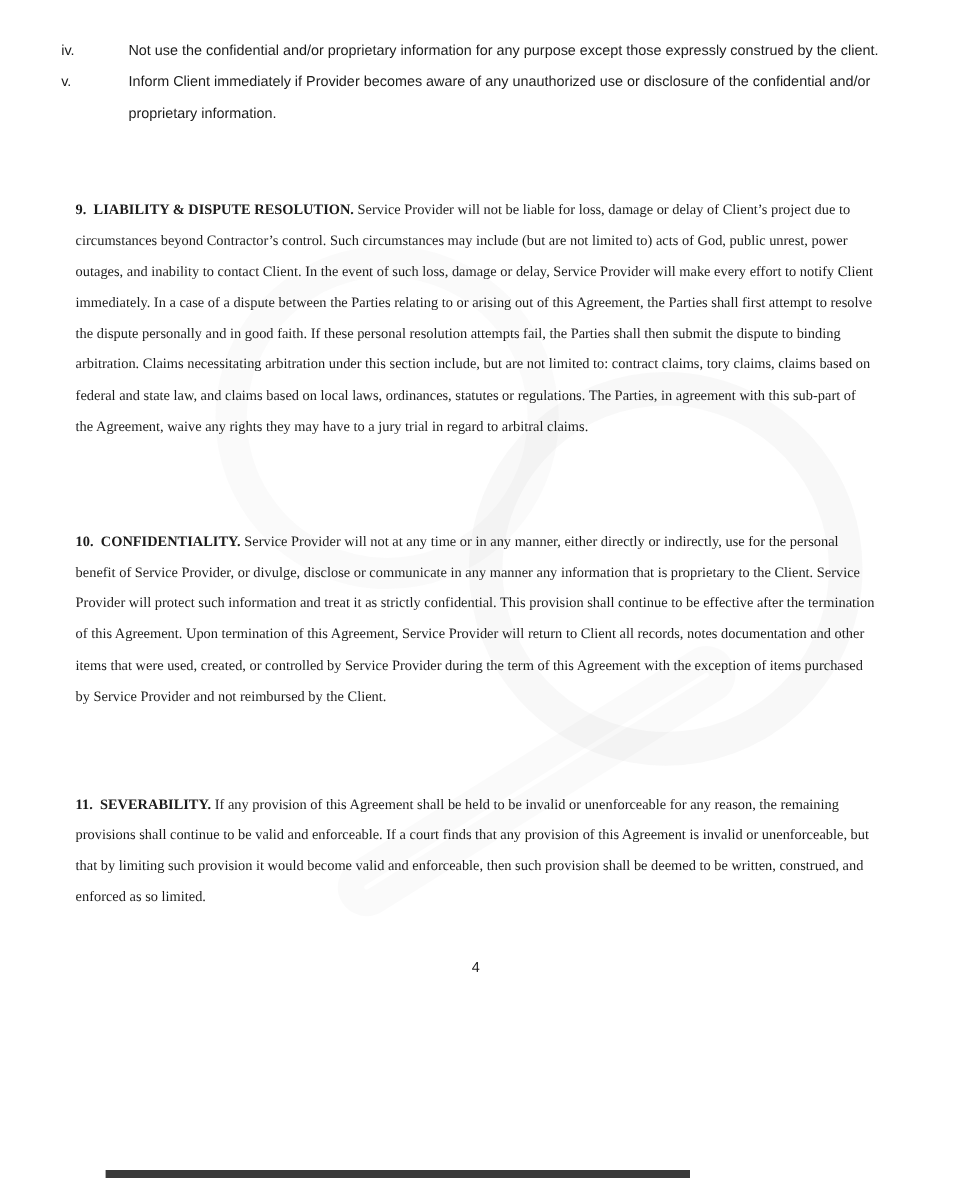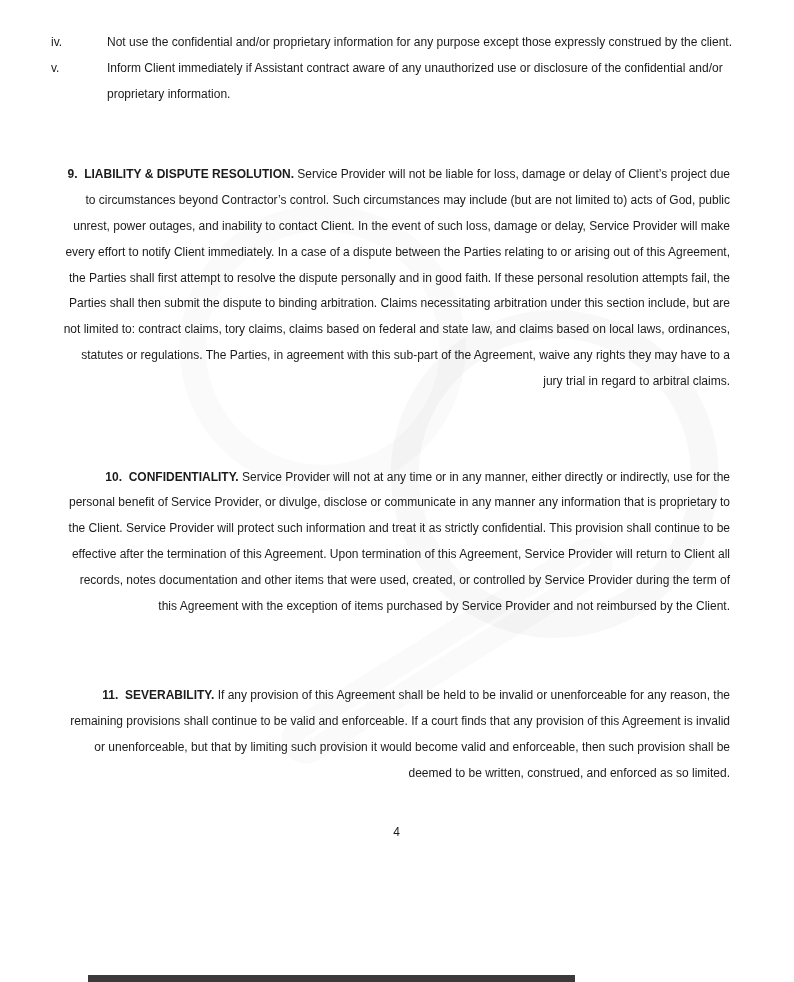--- a/index.html
+++ b/index.html
@@ -35,21 +35,22 @@
     align-items: flex-start;
   }
   .list-marker {
     flex: 0 0 56px;
   }
   .list-text {
     flex: 1 1 auto;
   }
   .section {
     margin: 12px;
-    text-align: right;
+    text-align: left;
+    font-family: Liberation Serif, serif;
   }
   .section strong {
     font-weight: bold;
     white-space: pre-wrap;
   }
   .mt55 { margin-top: 55px; }
   .mt70 { margin-top: 70px; }
   .mt64 { margin-top: 64px; }
   .page-number {
     margin-top: 33px;
@@ -82,21 +83,21 @@
 
   <div class="content">
 
     <div class="list">
       <div class="list-item">
         <span class="list-marker">iv.</span>
         <span class="list-text">Not use the confidential and/or proprietary information for any purpose except those expressly construed by the client.</span>
       </div>
       <div class="list-item">
         <span class="list-marker">v.</span>
-        <span class="list-text">Inform Client immediately if Assistant contract aware of any unauthorized use or disclosure of the confidential and/or proprietary information.</span>
+        <span class="list-text">Inform Client immediately if Provider becomes aware of any unauthorized use or disclosure of the confidential and/or proprietary information.</span>
       </div>
     </div>
 
     <p class="section mt55">
       <strong>9.  LIABILITY &amp; DISPUTE RESOLUTION.</strong><span> Service Provider will not be liable for loss, damage or delay of Client’s project due to circumstances beyond Contractor’s control. Such circumstances may include (but are not limited to) acts of God, public unrest, power outages, and inability to contact Client. In the event of such loss, damage or delay, Service Provider will make every effort to notify Client immediately. In a case of a dispute between the Parties relating to or arising out of this Agreement, the Parties shall first attempt to resolve the dispute personally and in good faith. If these personal resolution attempts fail, the Parties shall then submit the dispute to binding arbitration. Claims necessitating arbitration under this section include, but are not limited to: contract claims, tory claims, claims based on federal and state law, and claims based on local laws, ordinances, statutes or regulations. The Parties, in agreement with this sub-part of the Agreement, waive any rights they may have to a jury trial in regard to arbitral claims.</span>
     </p>
 
     <p class="section mt70">
       <strong>10.  CONFIDENTIALITY.</strong><span> Service Provider will not at any time or in any manner, either directly or indirectly, use for the personal benefit of Service Provider, or divulge, disclose or communicate in any manner any information that is proprietary to the Client. Service Provider will protect such information and treat it as strictly confidential. This provision shall continue to be effective after the termination of this Agreement. Upon termination of this Agreement, Service Provider will return to Client all records, notes documentation and other items that were used, created, or controlled by Service Provider during the term of this Agreement with the exception of items purchased by Service Provider and not reimbursed by the Client.</span>
     </p>

